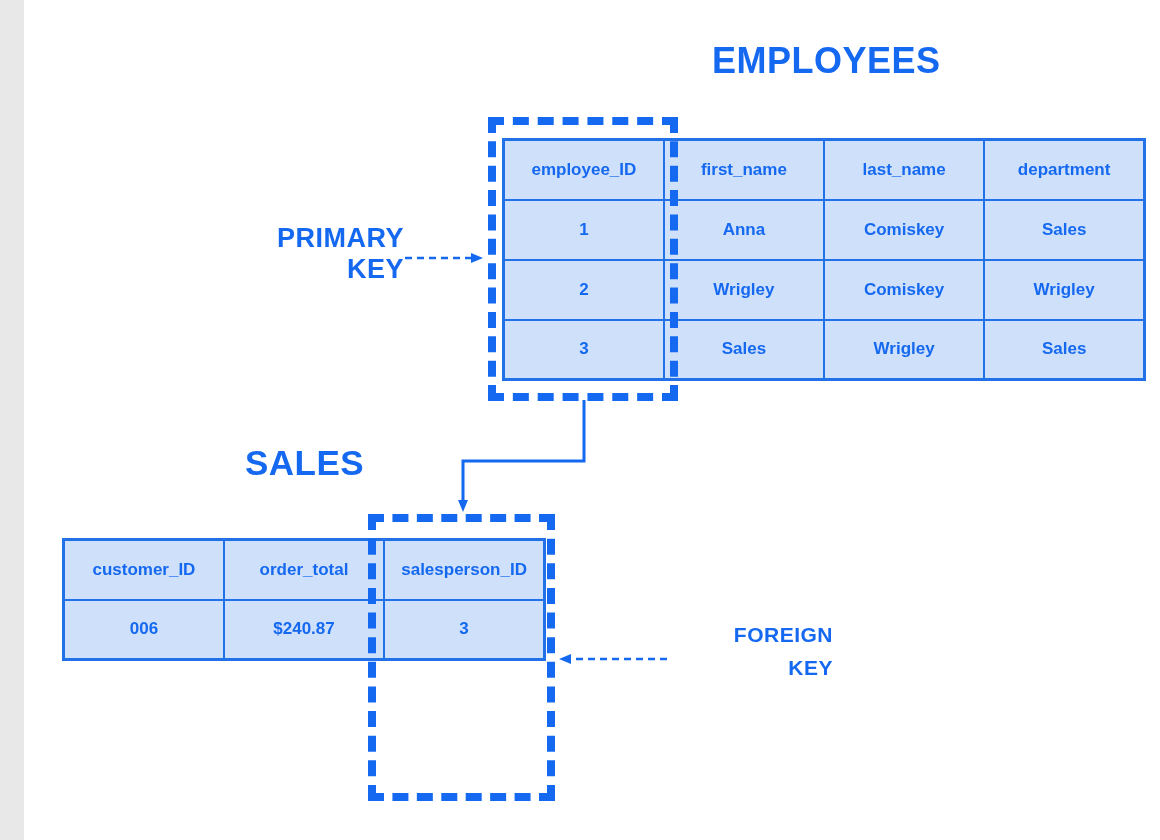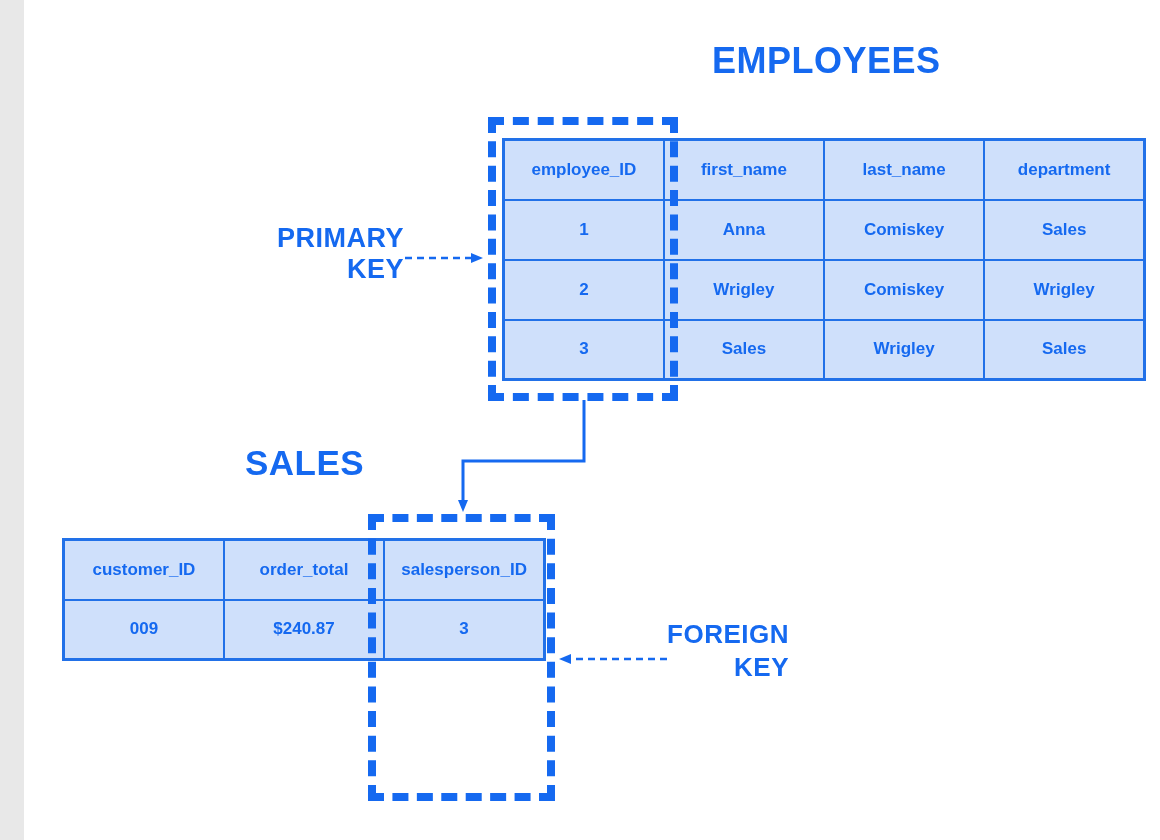--- a/index.html
+++ b/index.html
@@ -63,21 +63,21 @@
   .key-label {
     position: absolute;
     color: var(--accent);
     font-weight: 700;
     text-align: right;
     letter-spacing: 0.5px;
     z-index: 4;
   }
   .key-label span { display: block; }
   #pk-label { left: 236px; top: 223px; width: 144px; font-size: 27px; line-height: 31px; }
-  #fk-label { left: 629px; top: 618px; width: 136px; font-size: 26px; line-height: 33px; }
+  #fk-label { left: 673px; top: 618px; width: 136px; font-size: 21px; line-height: 33px; }
 
   svg.connector-layer {
     position: absolute;
     left: 0; top: 0;
     width: 1160px; height: 840px;
     z-index: 5;
     pointer-events: none;
   }
   .solid-line {
     stroke: var(--accent);
@@ -135,21 +135,21 @@
   <table class="dbtable" id="sales-table">
     <thead>
       <tr>
         <th>customer_ID</th>
         <th>order_total</th>
         <th>salesperson_ID</th>
       </tr>
     </thead>
     <tbody>
       <tr>
-        <td>009</td>
+        <td>006</td>
         <td>$240.87</td>
         <td>3</td>
       </tr>
     </tbody>
   </table>
 
   <div class="dashed-box" id="pk-box"></div>
   <div class="dashed-box" id="fk-box"></div>
 
   <div class="key-label" id="pk-label">

